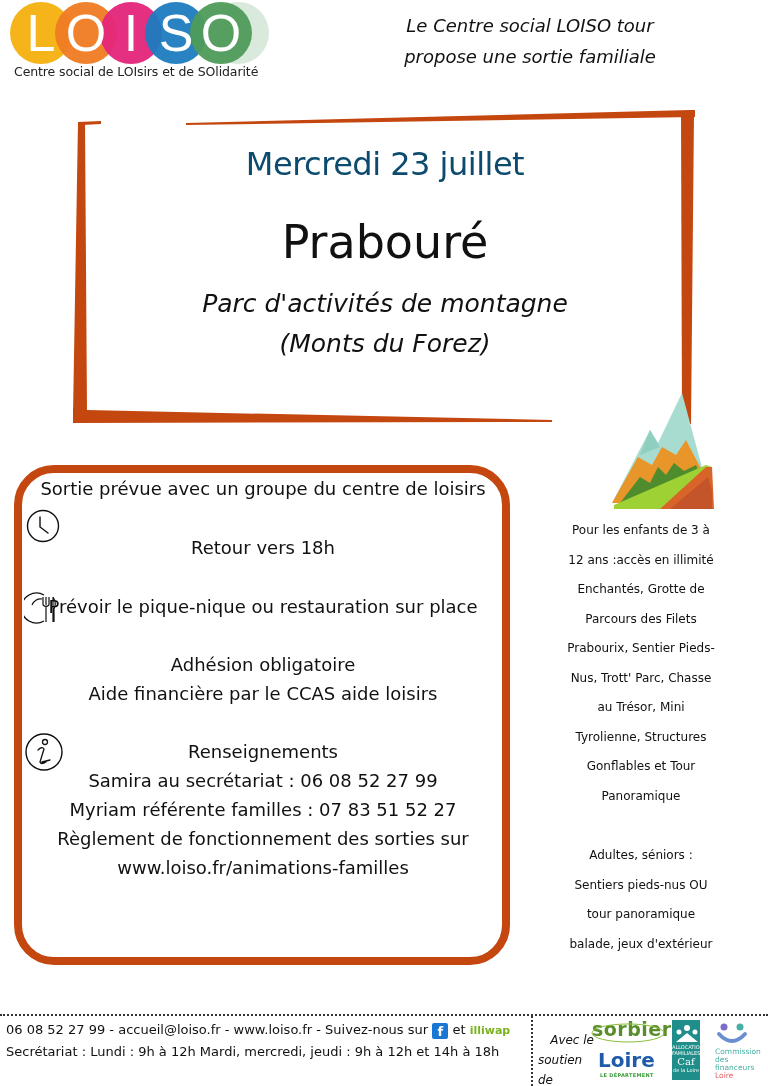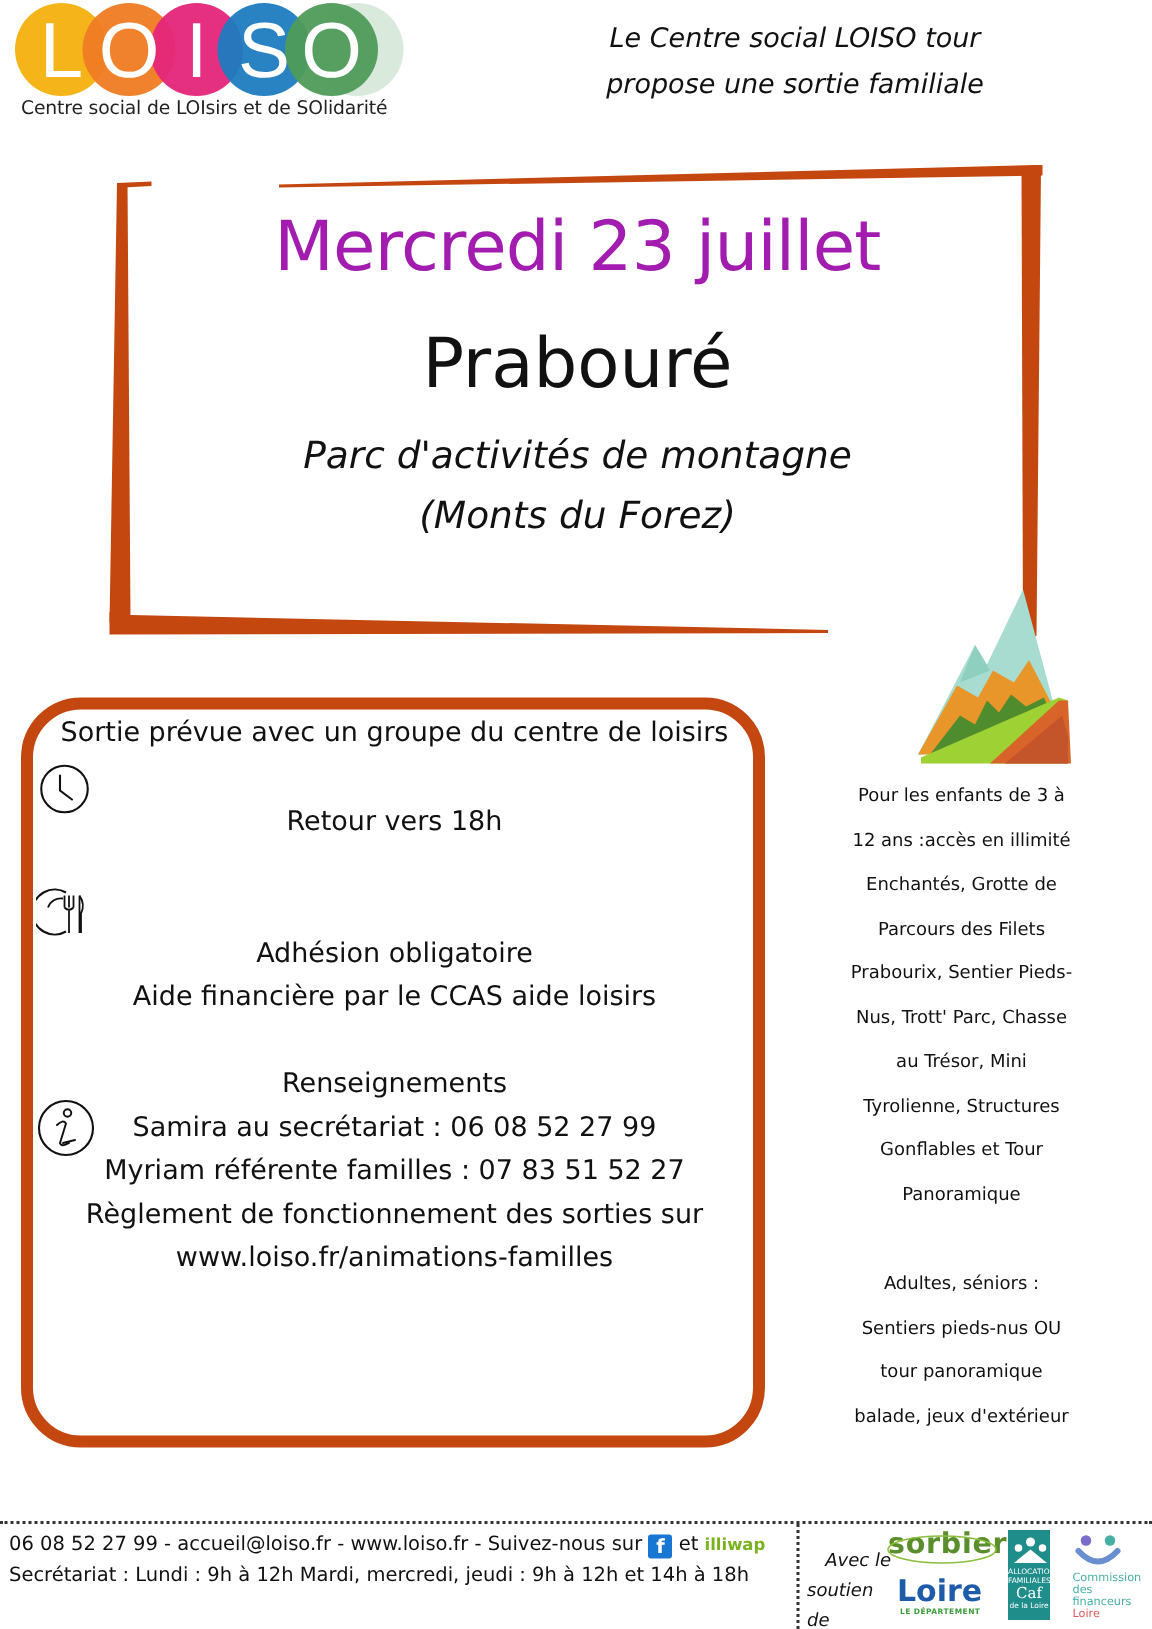--- a/index.html
+++ b/index.html
@@ -12,21 +12,21 @@
   
   .logo { left: 6px; top: 2px; width: 270px; height: 80px; }
   .logo-circles { position: absolute; left: 4px; top: 0; width: 262px; height: 62px; }
   .logo-sub { position: absolute; left: 8px; top: 62px; font-size: 12.5px; color: #222; white-space: nowrap; letter-spacing: -0.1px; }
 
   .intro { left: 360px; top: 10px; width: 340px; text-align: center; font-style: italic; font-size: 18px; line-height: 31px; color: #111; }
 
   
   .title-frame { left: 0; top: 0; width: 768px; height: 460px; pointer-events: none; }
   .title-block { left: 90px; top: 132px; width: 590px; text-align: center; }
-  .t-date { font-size: 46px; line-height: 64px; color: #a21caf; letter-spacing: -0.5px; }
+  .t-date { font-size: 32px; line-height: 64px; color: #0c4a6e; letter-spacing: -0.5px; }
   .t-place { font-size: 46px; line-height: 64px; color: #111; margin-top: 14px; }
   .t-sub { font-size: 25px; line-height: 40px; font-style: italic; margin-top: 10px; color: #111; }
 
   .mountain { left: 600px; top: 385px; width: 115px; height: 125px; }
 
   
   .info-box {
     left: 14px; top: 465px; width: 496px; height: 500px;
     border: 8px solid #c4470f; border-radius: 40px; box-sizing: border-box;
   }
@@ -122,20 +122,21 @@
   <circle cx="20" cy="20" r="18" fill="none" stroke="#111" stroke-width="1.4"></circle>
   <circle cx="21" cy="10" r="2.5" fill="none" stroke="#111" stroke-width="1.3"></circle>
   <path d="M14 18 Q18 14 20 17 L16 30 Q17 33 22 30 M18 30 L26 28" fill="none" stroke="#111" stroke-width="1.3" stroke-linecap="round"></path>
 </svg>
 
 <div class="abs info-text">
   <span class="line">Sortie prévue avec un groupe du centre de loisirs</span>
   <div style="height:30px"></div>
   <span class="line">Retour vers 18h</span>
   <div style="height:30px"></div>
+  <span class="line">Prévoir le pique-nique ou restauration sur place</span>
   <div style="height:29px"></div>
   <span class="line">Adhésion obligatoire</span>
   <span class="line">Aide financière par le CCAS aide loisirs</span>
   <div style="height:29px"></div>
   <span class="line">Renseignements</span>
   <span class="line">Samira au secrétariat : 06 08 52 27 99</span>
   <span class="line">Myriam référente familles : 07 83 51 52 27</span>
   <span class="line">Règlement de fonctionnement des sorties sur</span>
   <span class="line">www.loiso.fr/animations-familles</span>
 </div>

